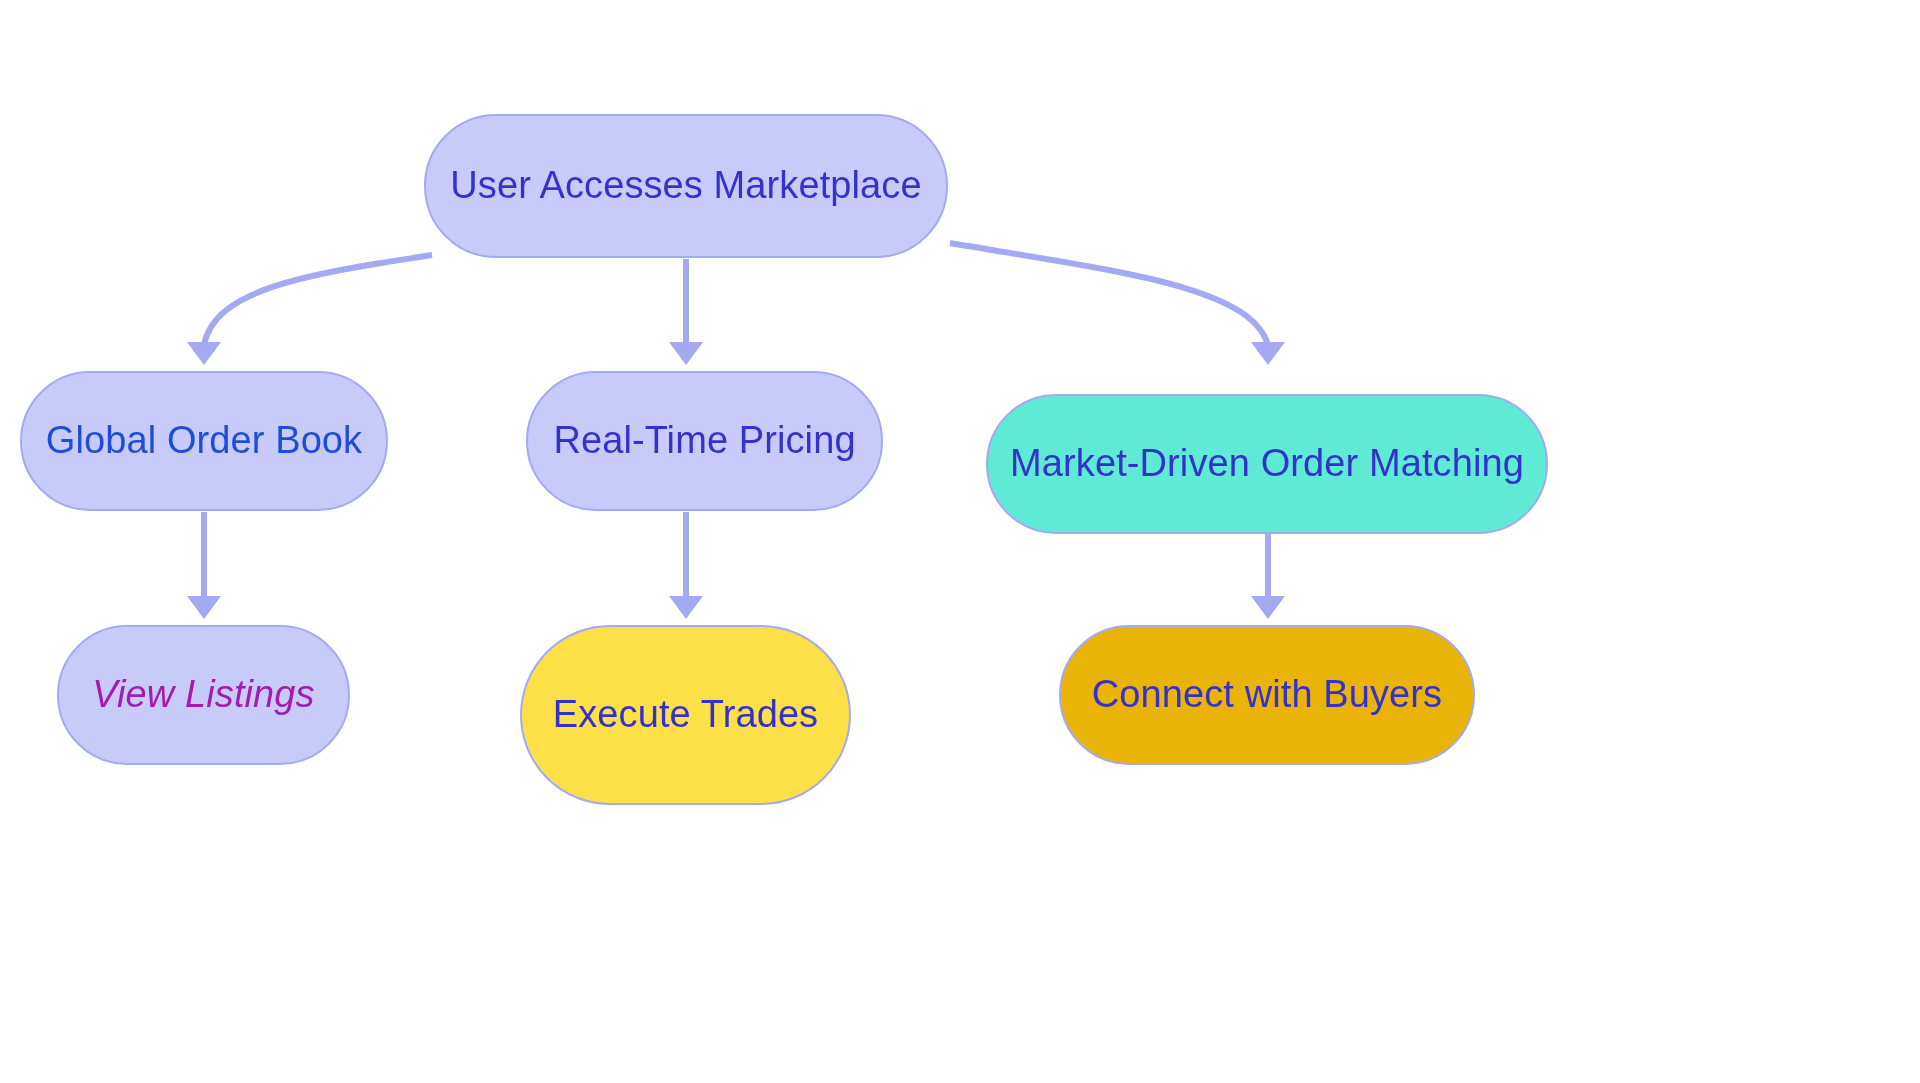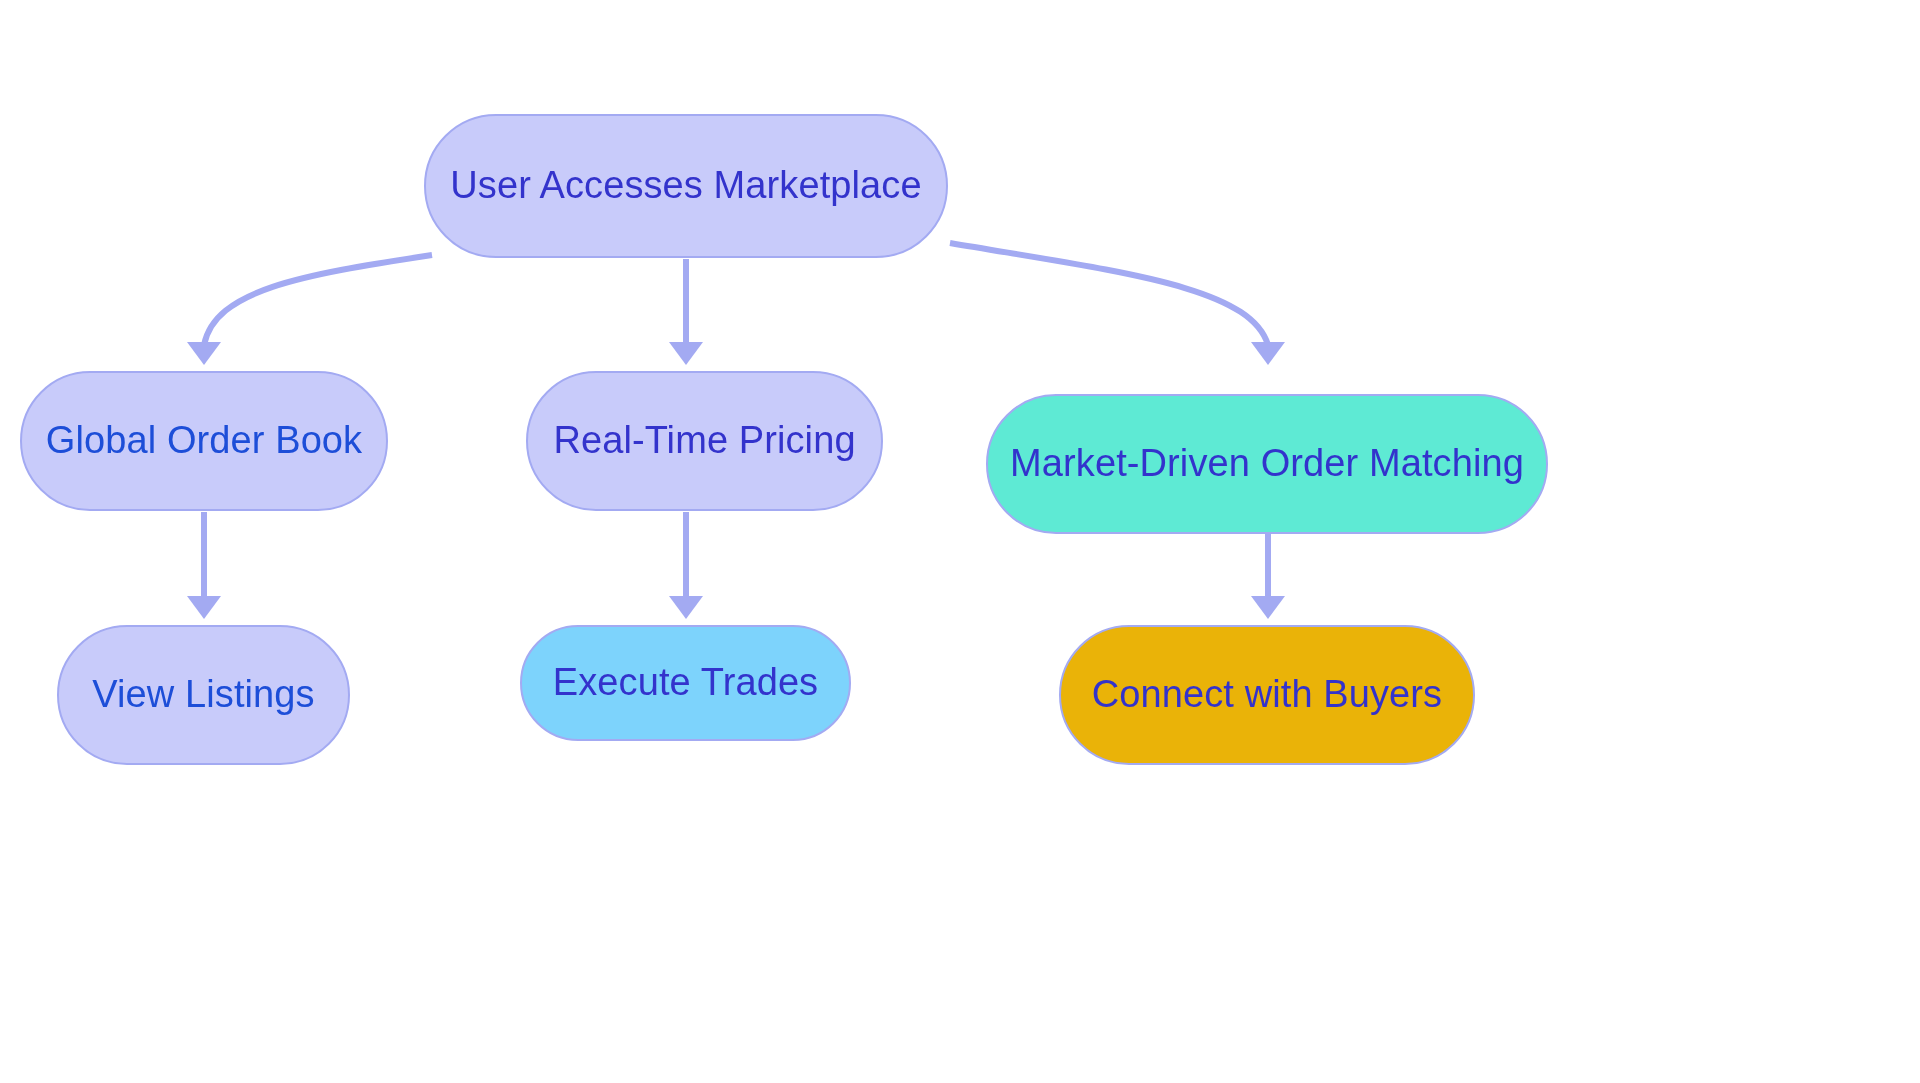--- a/index.html
+++ b/index.html
@@ -89,23 +89,23 @@
       <div class="node lvl1" style="left: 20px; top: 371px; width: 368px; height: 140px; background: rgb(200, 203, 250); border-color: rgb(163, 170, 242);">
         <span class="node-label" style="color: #1d4ed8;">Global Order Book</span>
       </div>
       <div class="node lvl1" style="left: 526px; top: 371px; width: 357px; height: 140px; background: rgb(200, 203, 250); border-color: rgb(163, 170, 242);">
         <span class="node-label" style="color: rgb(51, 51, 204);">Real-Time Pricing</span>
       </div>
       <div class="node lvl1" style="left: 986px; top: 370px; width: 562px; height: 140px; background: #5eead4; border-color: rgb(163, 170, 242); margin-top: 24px;">
         <span class="node-label" style="color: rgb(51, 51, 204);">Market-Driven Order Matching</span>
       </div>
       <div class="node lvl2" style="left: 57px; top: 625px; width: 293px; height: 140px; background: rgb(200, 203, 250); border-color: rgb(163, 170, 242);">
-        <span class="node-label" style="color: #1d4ed8;">View Listings</span>
+        <span class="node-label" style="color: #a21caf; font-style: italic;">View Listings</span>
       </div>
-      <div class="node lvl2" style="left: 520px; top: 625px; width: 331px; height: 116px; background: #7dd3fc; border-color: rgb(163, 170, 242);">
+      <div class="node lvl2" style="left: 520px; top: 625px; width: 331px; height: 180px; background: #fde047; border-color: rgb(163, 170, 242);">
         <span class="node-label" style="color: rgb(51, 51, 204);">Execute Trades</span>
       </div>
       <div class="node lvl2" style="left: 1059px; top: 625px; width: 416px; height: 140px; background: #eab308; border-color: rgb(163, 170, 242);">
         <span class="node-label" style="color: rgb(51, 51, 204);">Connect with Buyers</span>
       </div>
     </div>
 
 </div>
 
 </body></html>

